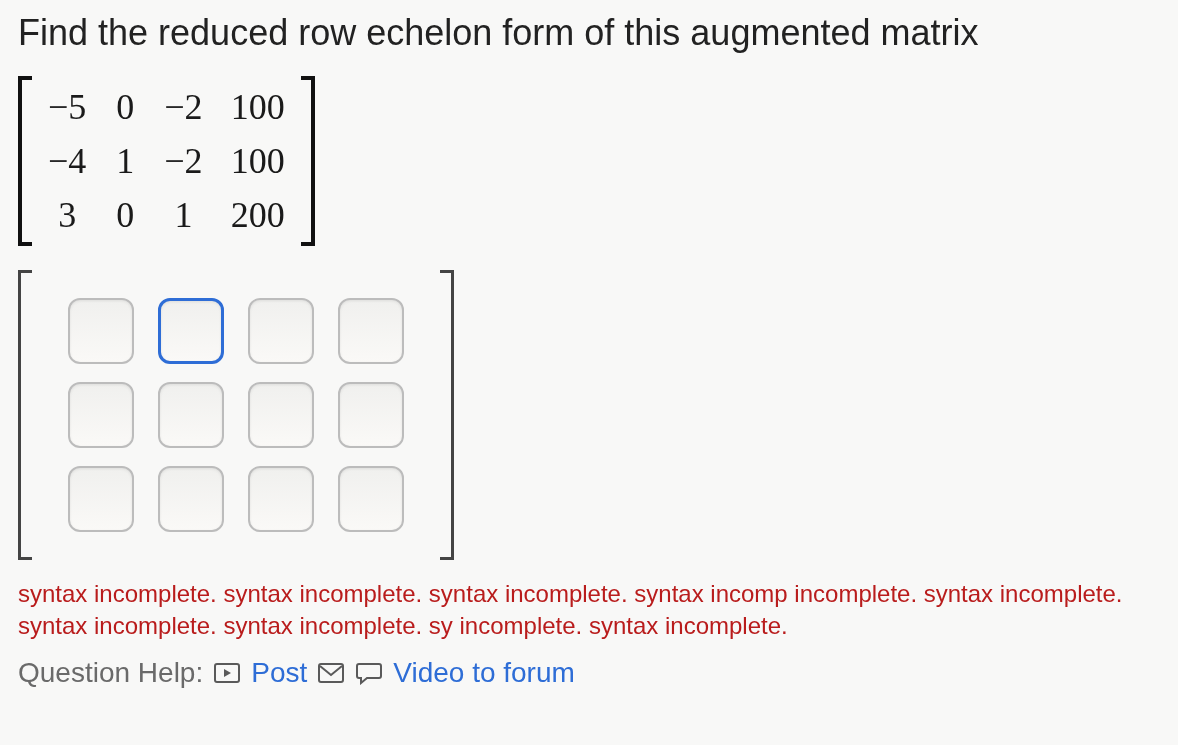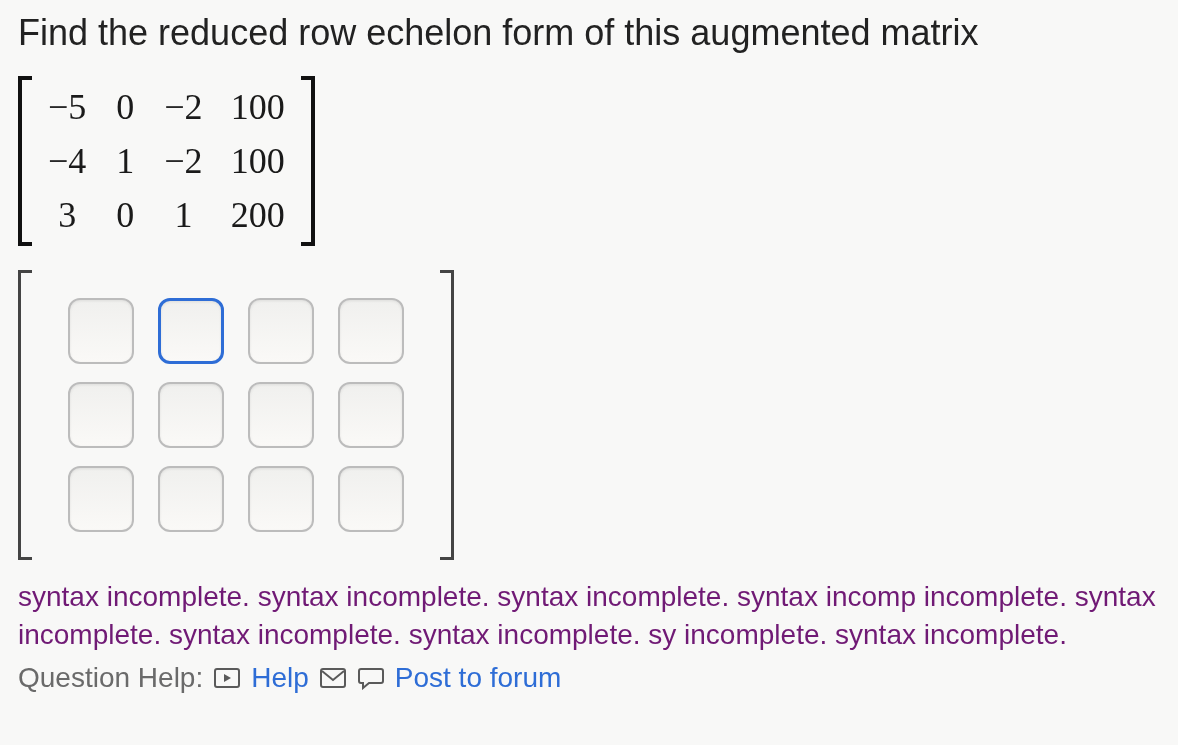--- a/index.html
+++ b/index.html
@@ -62,27 +62,27 @@
     border: 2px solid #bcbcbc;
     border-radius: 12px;
     background: #fff;
     background-image: linear-gradient(#f0f0ee, #faf9f7);
     box-shadow: inset 0 1px 3px rgba(0,0,0,0.08);
   }
   .cell-input.active {
     border: 3px solid #2e6dd6;
   }
   .error-text {
-    color: #701a75;
-    font-size: 28px;
+    color: #b91c1c;
+    font-size: 24px;
     font-family: -apple-system, Arial, sans-serif;
     line-height: 1.35;
     max-width: 1160px;
     white-space: normal;
-    margin-bottom: 8px;
+    margin-bottom: 14px;
   }
   .help-row {
     font-size: 28px;
     font-family: -apple-system, Arial, sans-serif;
     color: #5a5a5a;
     display: flex;
     align-items: center;
     gap: 10px;
   }
   .help-label { color: #6a6a6a; }
@@ -186,29 +186,29 @@
 <div class="error-text">syntax incomplete. syntax incomplete. syntax incomplete. syntax incomp incomplete. syntax incomplete. syntax incomplete. syntax incomplete. sy incomplete. syntax incomplete.</div>
 
 <div class="help-row">
   <span class="help-label">Question Help:</span>
   <span class="icon">
     <svg width="26" height="20" viewBox="0 0 26 20">
         <rect x="1" y="1" width="24" height="18" rx="2" fill="none" stroke="#5a5a5a" stroke-width="2"></rect>
         <polygon points="10,6 10,14 17,10" fill="#5a5a5a"></polygon>
       </svg>
   </span>
-  <span class="link">Help</span>
+  <span class="link">Post</span>
   <span class="icon">
     <svg width="26" height="20" viewBox="0 0 26 20">
         <rect x="1" y="1" width="24" height="18" rx="2" fill="none" stroke="#5a5a5a" stroke-width="2"></rect>
         <polyline points="2,3 13,12 24,3" fill="none" stroke="#5a5a5a" stroke-width="2"></polyline>
       </svg>
   </span>
   <span class="icon">
     <svg width="26" height="24" viewBox="0 0 26 24">
         <path d="M3 3 h20 a2 2 0 0 1 2 2 v10 a2 2 0 0 1 -2 2 h-12 l-6 5 v-5 h-2 a2 2 0 0 1 -2 -2 v-10 a2 2 0 0 1 2 -2 z" fill="none" stroke="#5a5a5a" stroke-width="2"></path>
       </svg>
   </span>
-  <span class="link">Post to forum</span>
+  <span class="link">Video to forum</span>
 </div>
 
 
 
 
 </body></html>

